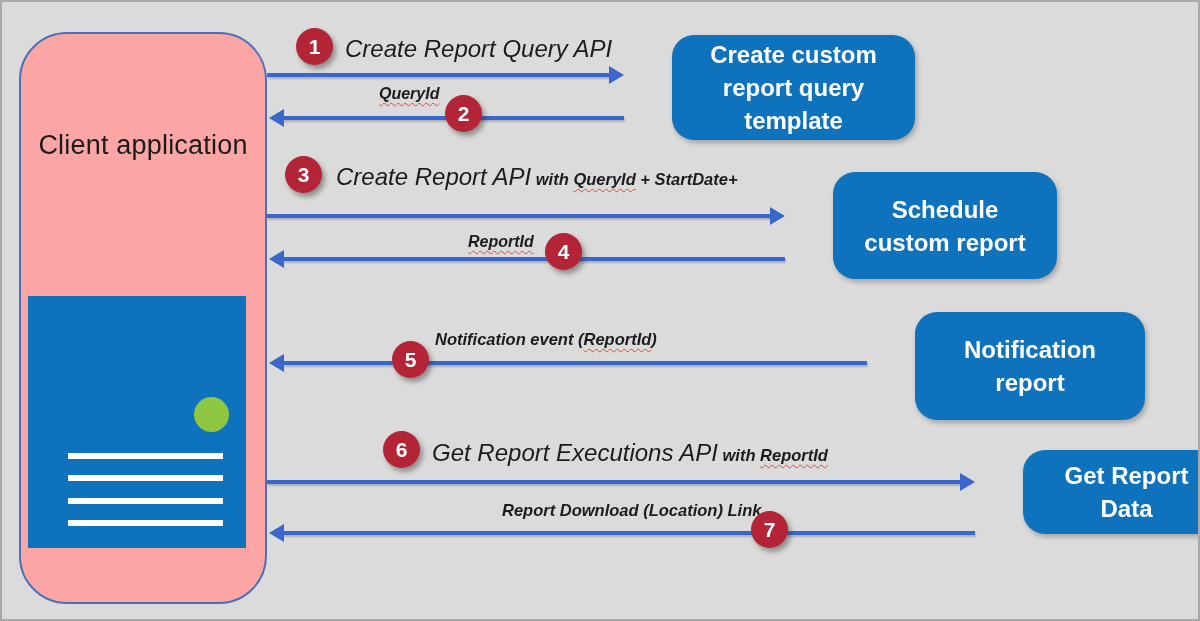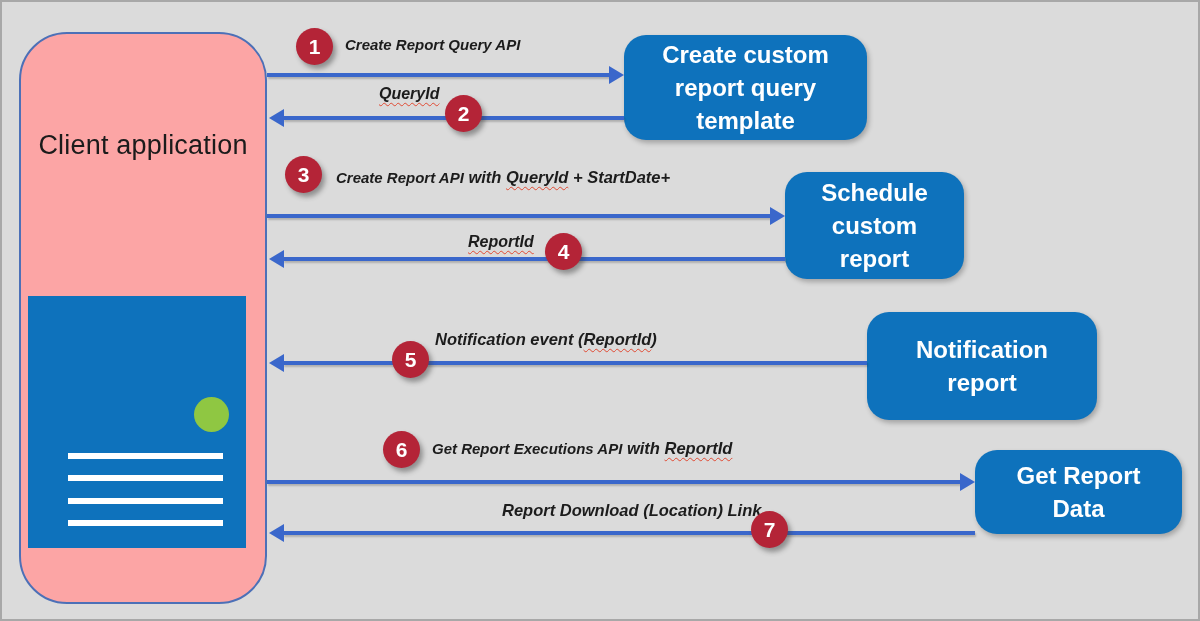--- a/index.html
+++ b/index.html
@@ -21,20 +21,21 @@
   .doc { position:absolute; left:7px; top:262px; width:218px; height:252px; background:#0e72bc; }
   .doc-dot { position:absolute; left:166px; top:101px; width:35px; height:35px; border-radius:50%; background:#8fc742; }
   .doc-line { position:absolute; left:40px; width:155px; height:6px; background:#ffffff; }
 
   
   .service {
     position:absolute; background:#0e72bc; border-radius:22px; color:#ffffff;
     display:flex; align-items:center; justify-content:center; text-align:center;
     font-size:24px; font-weight:600; line-height:33px; padding:0 16px; box-sizing:border-box;
     box-shadow:2px 3px 5px rgba(0,0,0,.25);
+    margin-left:48px;
   }
 
   
   .arrow { position:absolute; height:4px; background:#3a67cb; box-shadow:1px 2px 2px rgba(0,0,0,.2); }
   .arrow::after {
     content:""; position:absolute; top:50%; transform:translateY(-50%);
     width:0; height:0; border-top:9px solid transparent; border-bottom:9px solid transparent;
   }
   .arrow.right::after { right:-14px; border-left:15px solid #3a67cb; }
   .arrow.left::after  { left:-14px;  border-right:15px solid #3a67cb; }
@@ -45,21 +46,21 @@
     background:#b42437; color:#ffffff; font-size:21px; font-weight:700;
     display:flex; align-items:center; justify-content:center;
     box-shadow:3px 4px 5px rgba(50,50,50,.45); z-index:5;
   }
 
   
   .label {
     position:absolute; font-style:italic; font-size:16.5px; font-weight:600;
     color:#1c1c1c; white-space:nowrap; z-index:4;
   }
-  .label .api { font-weight:700; font-size:15px;margin-top:12px; }
+  .label .api { font-weight:400; font-size:24px;margin-top:12px; }
   .sq {
     text-decoration-line:underline; text-decoration-style:wavy;
     text-decoration-color:#e04a33; text-decoration-thickness:1px;
     text-underline-offset:3px;
   }
   .mline { line-height:32px;text-align:right; }
 </style>
 </head>
 <body>
 
@@ -70,21 +71,21 @@
     <div class="doc">
       <div class="doc-dot"></div>
       <div class="doc-line" style="top:157px"></div>
       <div class="doc-line" style="top:179px"></div>
       <div class="doc-line" style="top:202px"></div>
       <div class="doc-line" style="top:224px"></div>
     </div>
   </div>
 
   <div class="service" style="left:622px; top:33px;  width:243px; height:105px;">Create custom report query template</div>
-  <div class="service" style="left:783px; top:170px; width:179px; height:107px;">Schedule custom report</div>
+  <div class="service" style="left:783px; top:170px; width:224px; height:107px;">Schedule custom report</div>
   <div class="service" style="left:865px; top:310px; width:230px; height:108px;">Notification report</div>
   <div class="service" style="left:973px; top:448px; width:207px; height:84px;">Get Report Data</div>
 
   <div class="arrow right" style="left:265px; top:71px;  width:343px;"></div>
   <div class="arrow left" style="left:281px; top:114px; width:341px;"></div>
   <div class="arrow right" style="left:265px; top:212px; width:504px;"></div>
   <div class="arrow left" style="left:281px; top:255px; width:502px;"></div>
   <div class="arrow left" style="left:281px; top:359px; width:584px;"></div>
   <div class="arrow right" style="left:265px; top:478px; width:694px;"></div>
   <div class="arrow left" style="left:281px; top:529px; width:692px;"></div>

